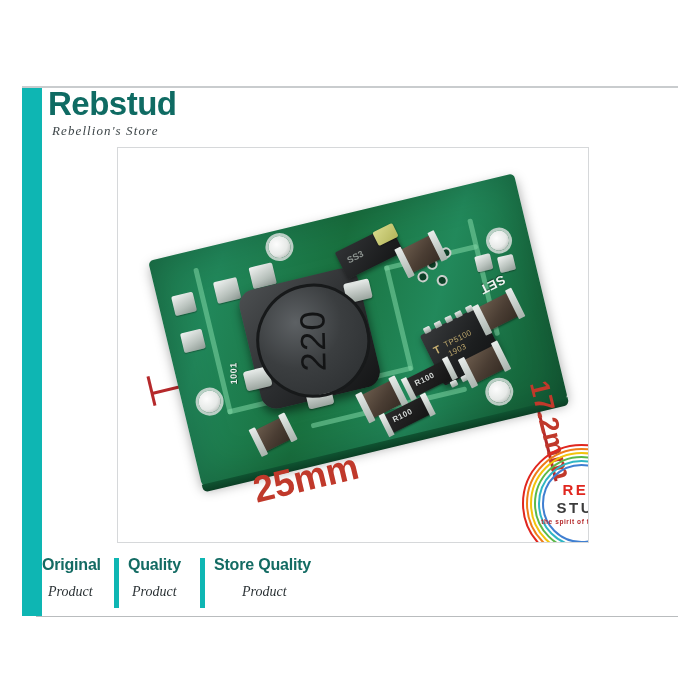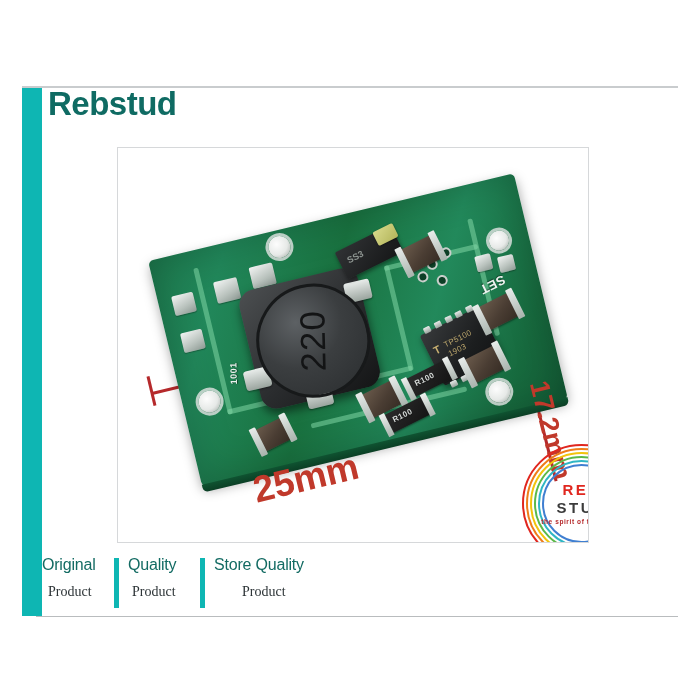--- a/index.html
+++ b/index.html
@@ -370,27 +370,28 @@
   .feature.sep::before {
     content: "";
     position: absolute;
     left: 0; top: 2px;
     width: 5px; height: 50px;
     background: #0eb6b3;
   }
   .feature-title {
     font-family: "Liberation Sans", sans-serif;
     font-size: 16px;
-    font-weight: normal;
+    font-weight: bold;
     color: #136b63;
     letter-spacing: -0.2px;
     white-space: nowrap;
   }
   .feature-sub {
     font-family: "Liberation Serif", serif;
+    font-style: italic;
     font-size: 14px;
     color: #2c3336;
     margin-top: 10px;
     white-space: nowrap;
   }
   #feature-0 { width: 72px; padding-left: 0; }
   #feature-1 { width: 72px; }
   #feature-2 { width: 150px; }
   #feature-0 .feature-sub { margin-left: 6px; }
   #feature-1 .feature-sub { margin-left: 4px; }
@@ -400,20 +401,21 @@
 <body>
 
 <div id="page">
 
   <div class="top-rule"></div>
 
   <div class="accent-bar"></div>
 
   <div class="brand">
     <div class="brand-name">Rebstud</div>
+    <div class="brand-tagline">Rebellion's Store</div>
   </div>
 
   <div class="photo-frame">
     <div class="photo-inner">
 
       <div class="pcb-wrap">
 
         <div class="dim-line" style="left:6px; top:222px; width:360px; height:2.5px; transform: rotate(-13.5deg);"></div>
         <div class="dim-cap" style="left:4px; top:206px; width:2.5px; height:30px; transform: rotate(-13.5deg);"></div>
         <div class="dim-cap" style="left:352px; top:133px; width:2.5px; height:30px; transform: rotate(-13.5deg);"></div>

